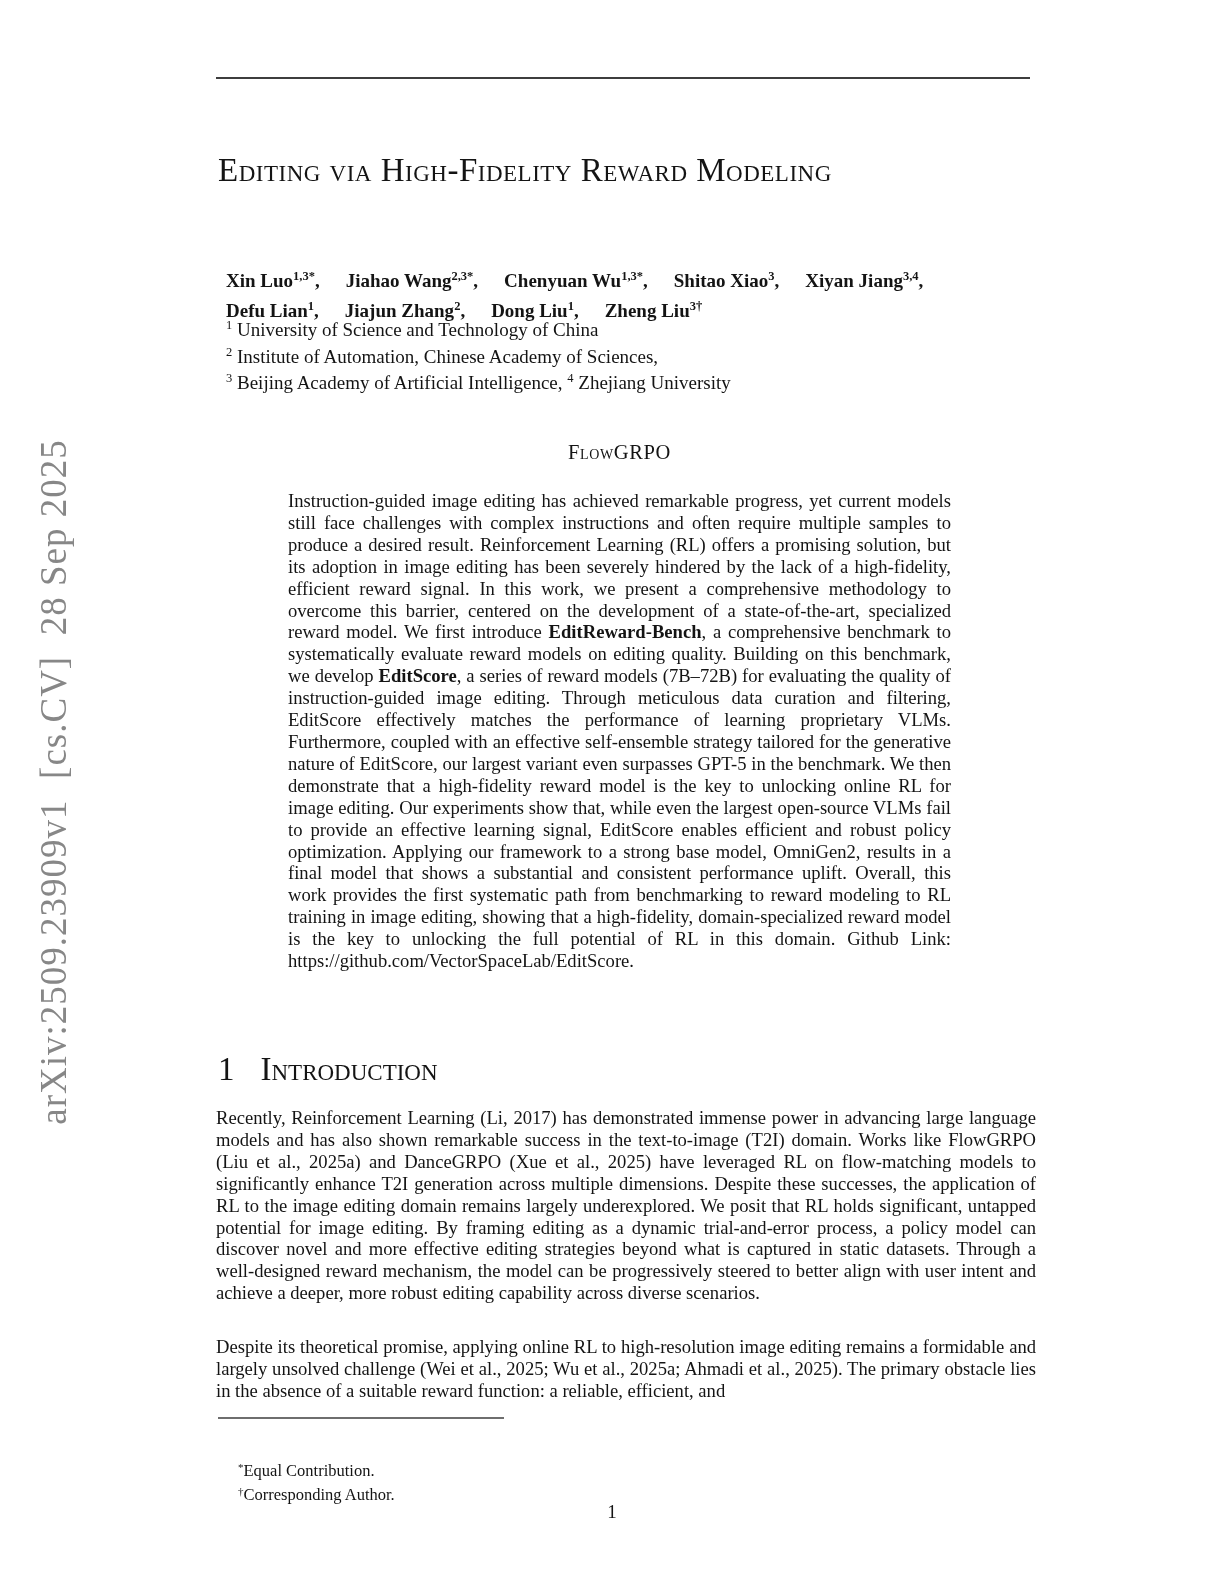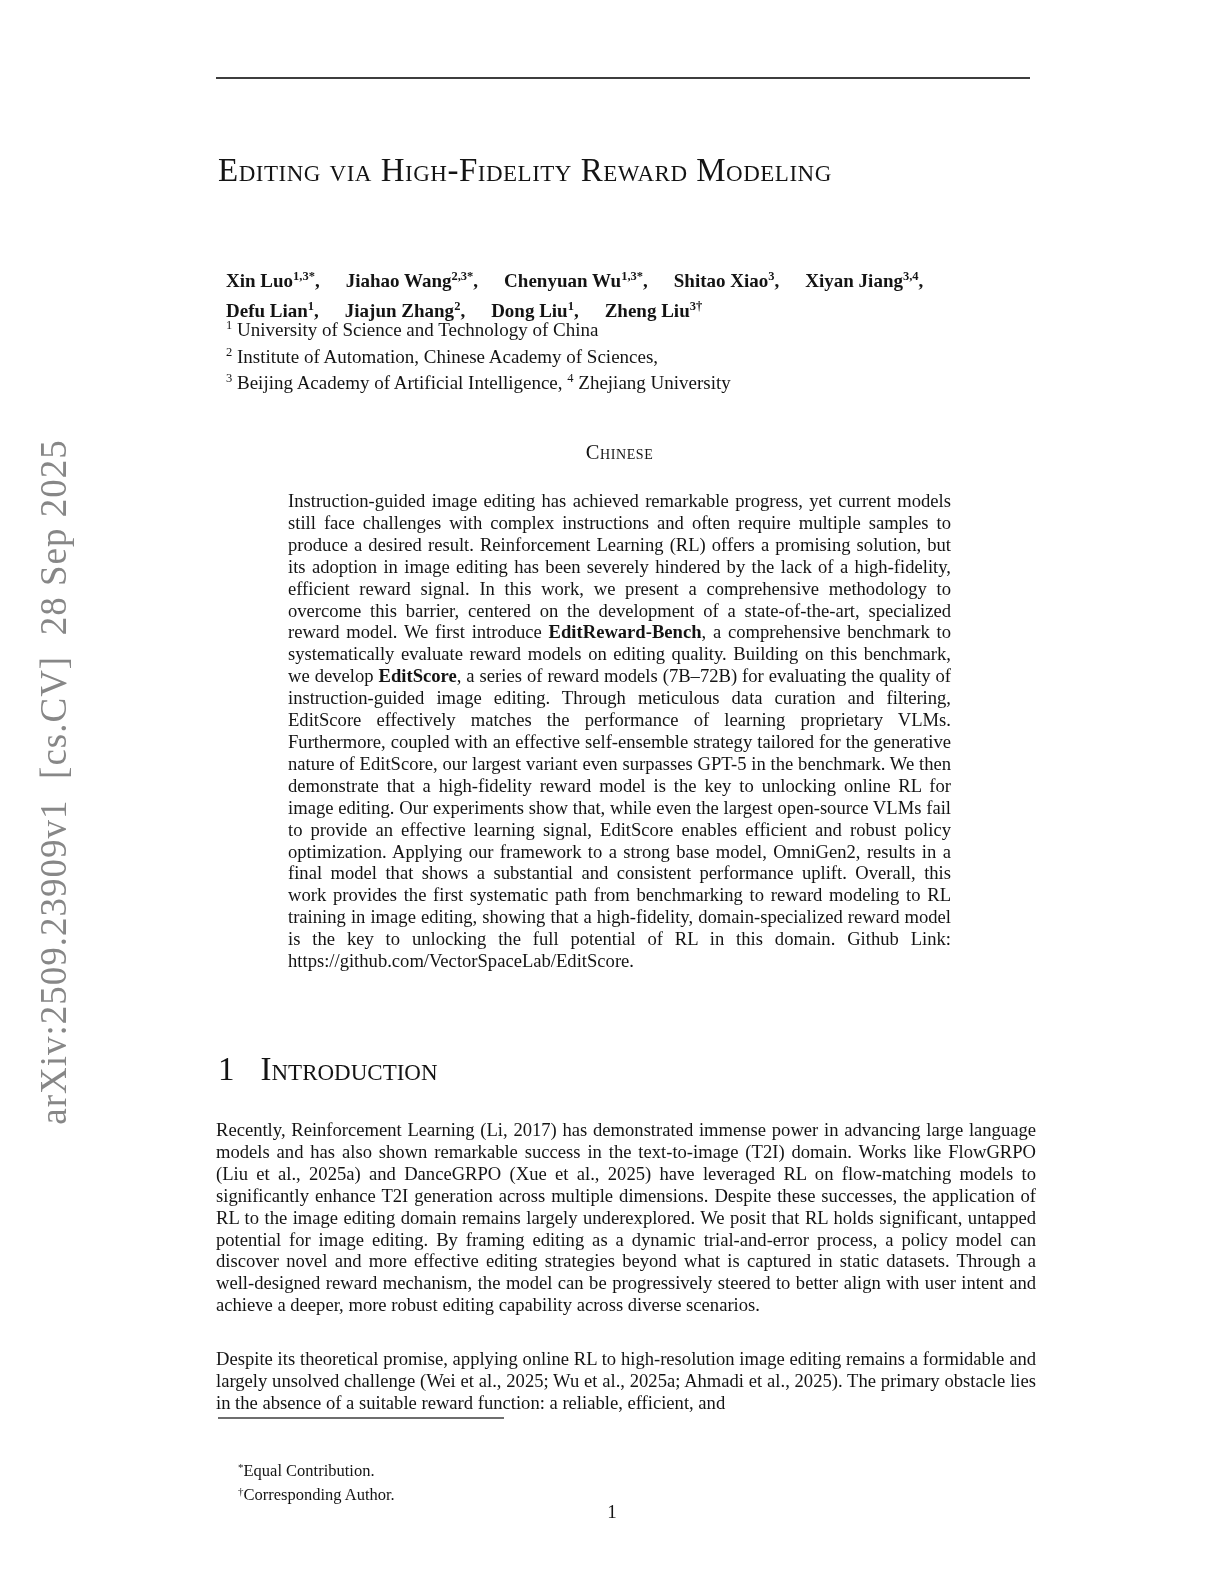--- a/index.html
+++ b/index.html
@@ -64,21 +64,20 @@
   .sec-head {
     position: absolute; left: 218px; top: 1051px;
     font-size: 33px;
     font-variant: small-caps;
   }
   .sec-num { margin-right: 26px; }
   .para {
     position: absolute; left: 216px; width: 820px;
     font-size: 18.6px; line-height: 21.9px;
     text-align: justify;
-    margin-top: 12px;
   }
   .para1 { top: 1107px; }
   .para2 { top: 1336px; }
   .footnote-rule {
     position: absolute; left: 218px; top: 1417px;
     width: 286px; height: 2px; background: #6e6e6e;
   }
   .footnotes {
     position: absolute; left: 216px; top: 1424px; width: 820px;
     font-size: 16.5px; line-height: 22.5px; margin-top: 36px;
@@ -109,21 +108,21 @@
       <div class="author-line"><span class="author">Xin Luo<span class="sup">1,3*</span>,</span><span class="author">Jiahao Wang<span class="sup">2,3*</span>,</span><span class="author">Chenyuan Wu<span class="sup">1,3*</span>,</span><span class="author">Shitao Xiao<span class="sup">3</span>,</span><span class="author">Xiyan Jiang<span class="sup">3,4</span>,</span></div>
       <div class="author-line"><span class="author">Defu Lian<span class="sup">1</span>,</span><span class="author">Jiajun Zhang<span class="sup">2</span>,</span><span class="author">Dong Liu<span class="sup">1</span>,</span><span class="author">Zheng Liu<span class="sup">3†</span></span></div>
     </div>
 
   <div class="affils" id="affils">
       <div class="affil-line"><span class="sup">1</span> University of Science and Technology of China</div>
       <div class="affil-line"><span class="sup">2</span> Institute of Automation, Chinese Academy of Sciences,</div>
       <div class="affil-line"><span class="sup">3</span> Beijing Academy of Artificial Intelligence, <span class="sup">4</span> Zhejiang University</div>
     </div>
 
-  <div class="abs-head">Chinese</div>
+  <div class="abs-head">FlowGRPO</div>
 
   <div class="abs-body" id="abstract-body">Instruction-guided image editing has achieved remarkable progress, yet current models still face challenges with complex instructions and often require multiple samples to produce a desired result. Reinforcement Learning (RL) offers a promising solution, but its adoption in image editing has been severely hindered by the lack of a high-fidelity, efficient reward signal. In this work, we present a comprehensive methodology to overcome this barrier, centered on the development of a state-of-the-art, specialized reward model. We first introduce <b>EditReward-Bench</b>, a comprehensive benchmark to systematically evaluate reward models on editing quality. Building on this benchmark, we develop <b>EditScore</b>, a series of reward models (7B–72B) for evaluating the quality of instruction-guided image editing. Through meticulous data curation and filtering, EditScore effectively matches the performance of learning proprietary VLMs. Furthermore, coupled with an effective self-ensemble strategy tailored for the generative nature of EditScore, our largest variant even surpasses GPT-5 in the benchmark. We then demonstrate that a high-fidelity reward model is the key to unlocking online RL for image editing. Our experiments show that, while even the largest open-source VLMs fail to provide an effective learning signal, EditScore enables efficient and robust policy optimization. Applying our framework to a strong base model, OmniGen2, results in a final model that shows a substantial and consistent performance uplift. Overall, this work provides the first systematic path from benchmarking to reward modeling to RL training in image editing, showing that a high-fidelity, domain-specialized reward model is the key to unlocking the full potential of RL in this domain. Github Link: <span class="link">https://github.com/VectorSpaceLab/EditScore</span>.</div>
 
   <div class="sec-head">
     <span class="sec-num">1</span><span class="sec-title">Introduction</span>
   </div>
 
   <div class="para para1" id="para-1">Recently, Reinforcement Learning (Li, 2017) has demonstrated immense power in advancing large language models and has also shown remarkable success in the text-to-image (T2I) domain. Works like FlowGRPO (Liu et al., 2025a) and DanceGRPO (Xue et al., 2025) have leveraged RL on flow-matching models to significantly enhance T2I generation across multiple dimensions. Despite these successes, the application of RL to the image editing domain remains largely underexplored. We posit that RL holds significant, untapped potential for image editing. By framing editing as a dynamic trial-and-error process, a policy model can discover novel and more effective editing strategies beyond what is captured in static datasets. Through a well-designed reward mechanism, the model can be progressively steered to better align with user intent and achieve a deeper, more robust editing capability across diverse scenarios.</div>
   <div class="para para2" id="para-2">Despite its theoretical promise, applying online RL to high-resolution image editing remains a formidable and largely unsolved challenge (Wei et al., 2025; Wu et al., 2025a; Ahmadi et al., 2025). The primary obstacle lies in the absence of a suitable reward function: a reliable, efficient, and</div>
 

